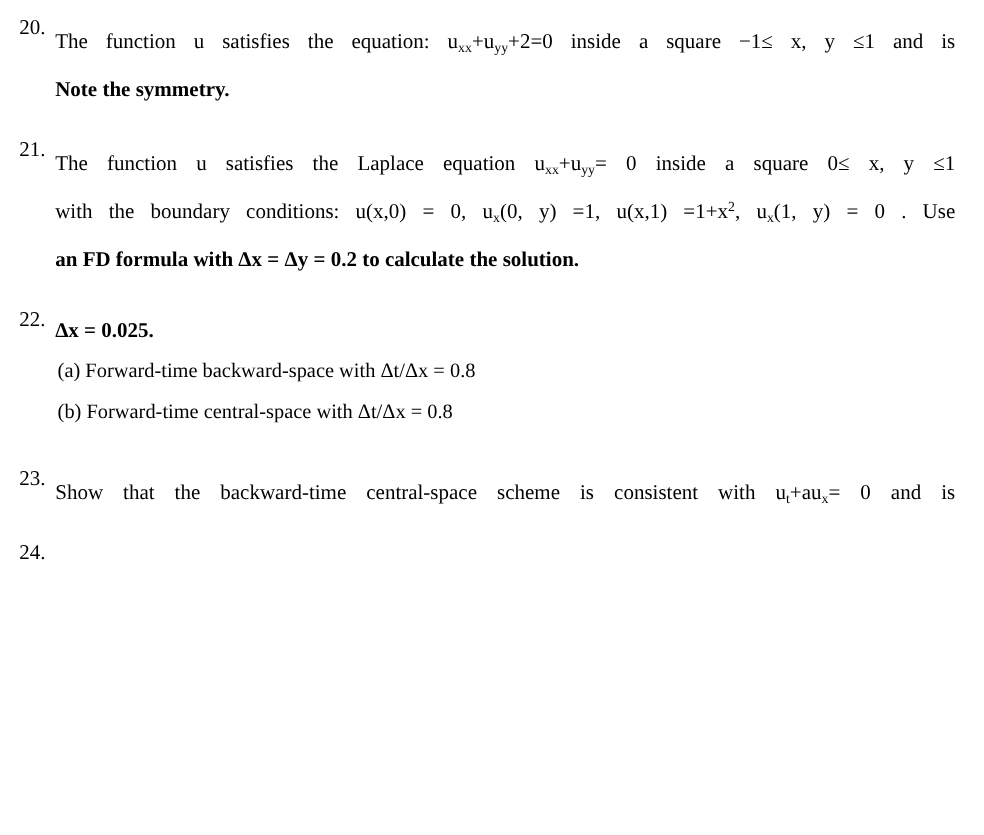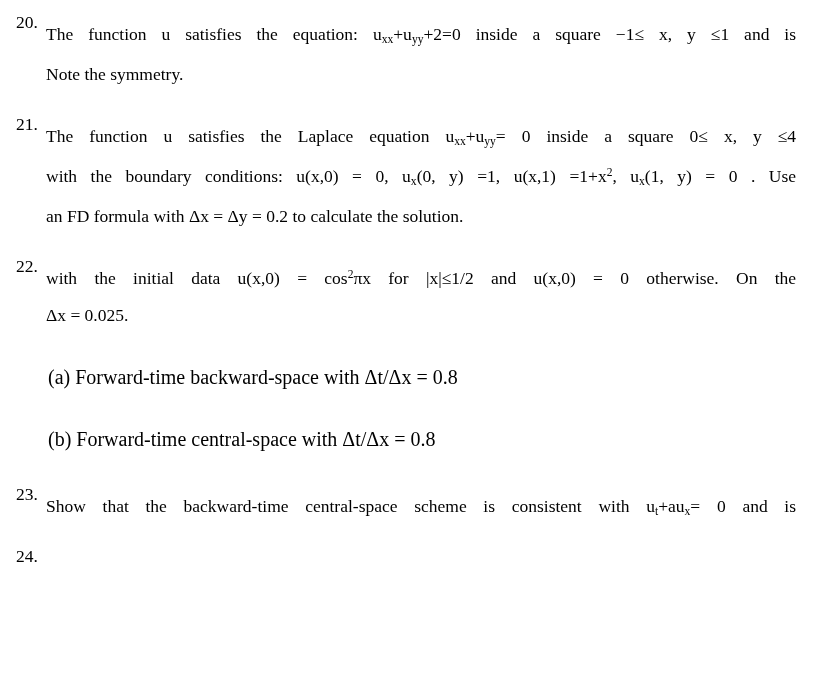--- a/index.html
+++ b/index.html
@@ -45,41 +45,41 @@
     text-align-last: left;
     white-space: normal;
   }
   .pline.jfull {
     text-align: justify;
     text-align-last: justify;
   }
   .pline.nojust {
     text-align: left;
     text-align-last: left;
+    font-weight: bold;
   }
   .mathv {
     font-family: "Liberation Serif", "DejaVu Serif", serif;
     white-space: nowrap;
   }
   sub {
     font-size: 0.66em;
     vertical-align: -0.28em;
     line-height: 0;
   }
   sup {
     font-size: 0.66em;
     vertical-align: 0.52em;
     line-height: 0;
   }
   .subitem {
     padding-left: 48px;
-    font-size: 20px;
+    font-size: 17px;
     line-height: 34px;
     text-align: left;
-    margin-top: 28px;
   }
   .abs {
     display: inline-block;
   }
   .gap-md { height: 22px; }
   .gap-lg { height: 30px; }
   .nb { white-space: nowrap; text-align: center; }
 </style>
 </head>
 <body>
@@ -101,50 +101,41 @@
   </div>
 
   <div class="gap-md"></div>
 
   <div class="problem">
     <span class="pnum">21.</span>
     <div class="pline jfull">
       <span>The function u satisfies the Laplace equation</span>
       <span class="mathv nb"><span>u</span><sub>xx</sub><span>+u</span><sub>yy</sub><span>= 0</span></span>
       <span>inside a square</span>
-      <span class="mathv nb">0≤ x, y ≤4</span>
+      <span class="mathv nb">0≤ x, y ≤1</span>
     </div>
     <div class="pline jfull">
       <span>with the boundary conditions:</span>
       <span class="mathv nb">u(x,0) = 0,</span>
       <span class="mathv nb"><span>u</span><sub>x</sub><span>(0, y) =1,</span></span>
       <span class="mathv nb"><span>u(x,1) =1+x</span><sup>2</sup><span>,</span></span>
       <span class="mathv nb"><span>u</span><sub>x</sub><span>(1, y) = 0</span></span>
       <span>. Use</span>
     </div>
     <div class="pline nojust">
       <span>an FD formula with</span>
       <span class="mathv nb">Δx = Δy = 0.2</span>
       <span>to calculate the solution.</span>
     </div>
   </div>
 
   <div class="gap-md"></div>
 
   <div class="problem">
     <span class="pnum">22.</span>
-    <div class="pline jfull">
-      <span>with the initial data</span>
-      <span class="mathv nb"><span>u(x,0) = cos</span><sup>2</sup><span>πx</span></span>
-      <span>for</span>
-      <span class="mathv nb abs">|x|≤1/2</span>
-      <span>and</span>
-      <span class="mathv nb">u(x,0) = 0</span>
-      <span>otherwise. On the</span>
-    </div>
     <div class="pline nojust" style="line-height:34px">
       <span class="mathv nb">Δx = 0.025</span><span>.</span>
     </div>
     <div class="subitem" style="padding-left:2px">
       <span>(a) Forward-time backward-space with</span>
       <span class="mathv nb">Δt/Δx = 0.8</span>
     </div>
     <div class="subitem" style="padding-left:2px">
       <span>(b) Forward-time central-space with</span>
       <span class="mathv nb">Δt/Δx = 0.8</span>

